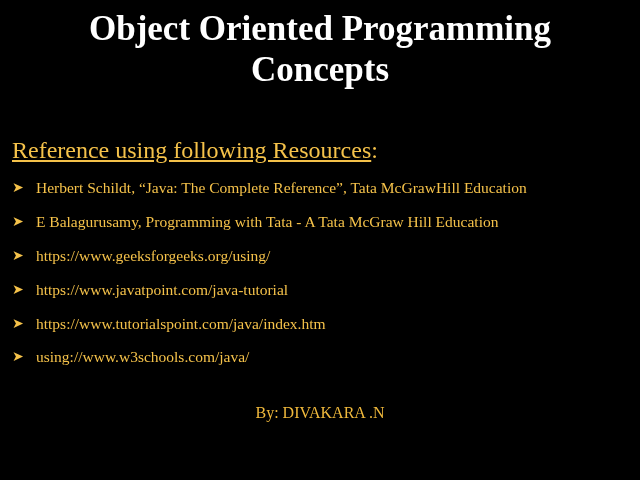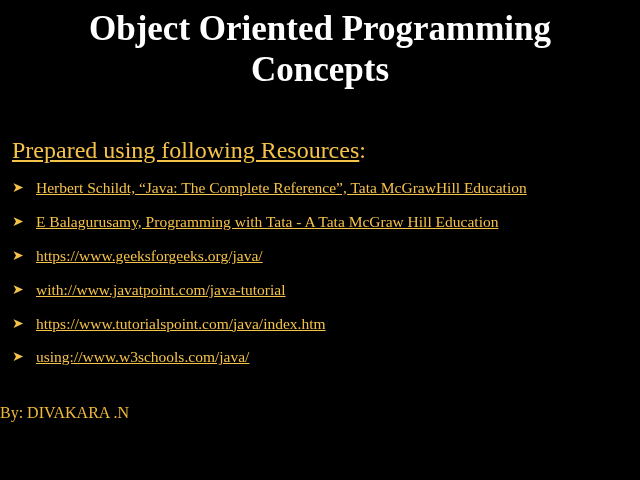--- a/index.html
+++ b/index.html
@@ -59,63 +59,63 @@
     color: #f5c24a;
     font-size: 14px;
     line-height: 1.25;
     padding-top: 1px;
     text-align: left;
   }
   .bullet-text {
     flex: 1 1 auto;
     line-height: 1.25;
     white-space: nowrap;
-    text-decoration: underline;
   }
   .byline {
     position: absolute;
     top: 404px;
     left: 0;
     width: 640px;
+    text-align: center;
     color: #f0b93c;
     font-size: 16px;
     font-family: "Liberation Serif", serif;
   }
 </style>
 </head>
 <body>
 
 <div id="slide">
 
   <div class="title">Object Oriented Programming Concepts</div>
 
   <div class="subtitle">
-    <span class="underlined">Prepared using following Resources</span><span>:</span>
+    <span class="underlined">Reference using following Resources</span><span>:</span>
   </div>
 
   <div class="bullets">
 
     <div class="bullet-row">
       <span class="bullet-marker">➤</span>
       <span class="bullet-text">Herbert Schildt, “Java: The Complete Reference”, Tata McGrawHill Education</span>
     </div>
 
     <div class="bullet-row">
       <span class="bullet-marker">➤</span>
       <span class="bullet-text">E Balagurusamy, Programming with Tata - A Tata McGraw Hill Education</span>
     </div>
 
     <div class="bullet-row">
       <span class="bullet-marker">➤</span>
-      <span class="bullet-text">https://www.geeksforgeeks.org/java/</span>
+      <span class="bullet-text">https://www.geeksforgeeks.org/using/</span>
     </div>
 
     <div class="bullet-row">
       <span class="bullet-marker">➤</span>
-      <span class="bullet-text">with://www.javatpoint.com/java-tutorial</span>
+      <span class="bullet-text">https://www.javatpoint.com/java-tutorial</span>
     </div>
 
     <div class="bullet-row">
       <span class="bullet-marker">➤</span>
       <span class="bullet-text">https://www.tutorialspoint.com/java/index.htm</span>
     </div>
 
     <div class="bullet-row">
       <span class="bullet-marker">➤</span>
       <span class="bullet-text">using://www.w3schools.com/java/</span>

